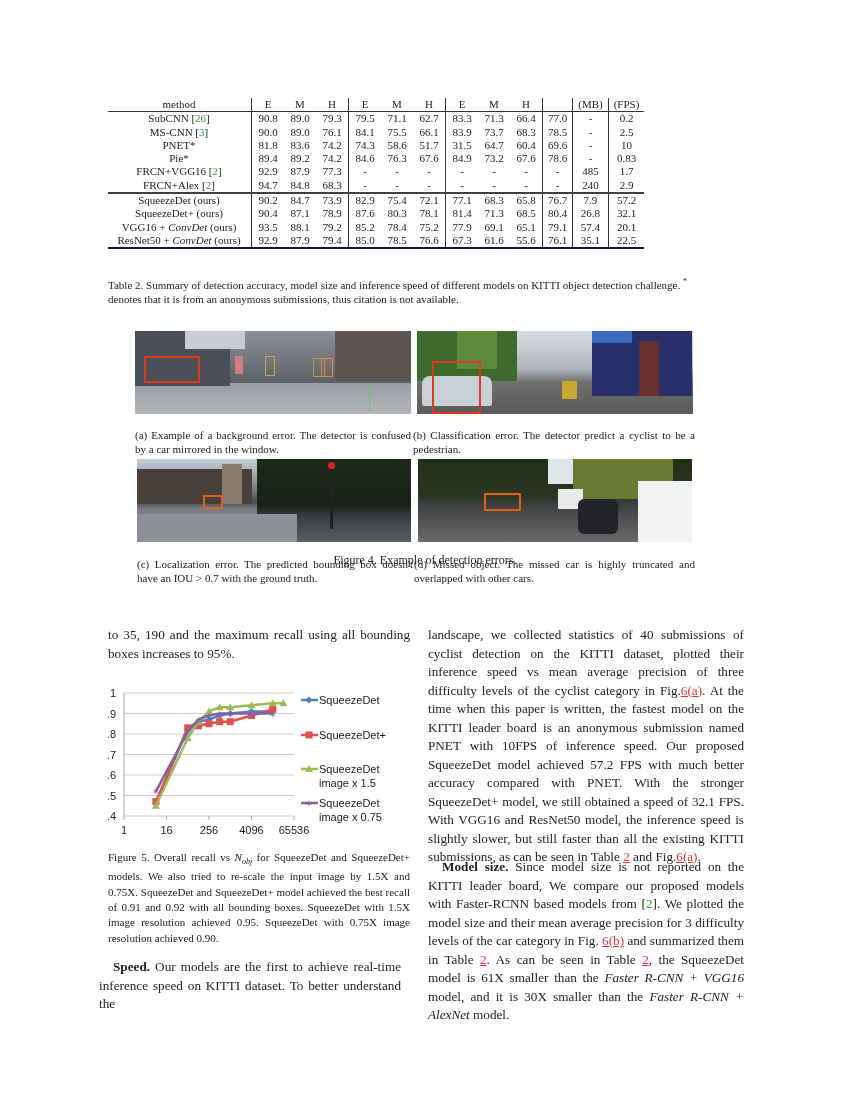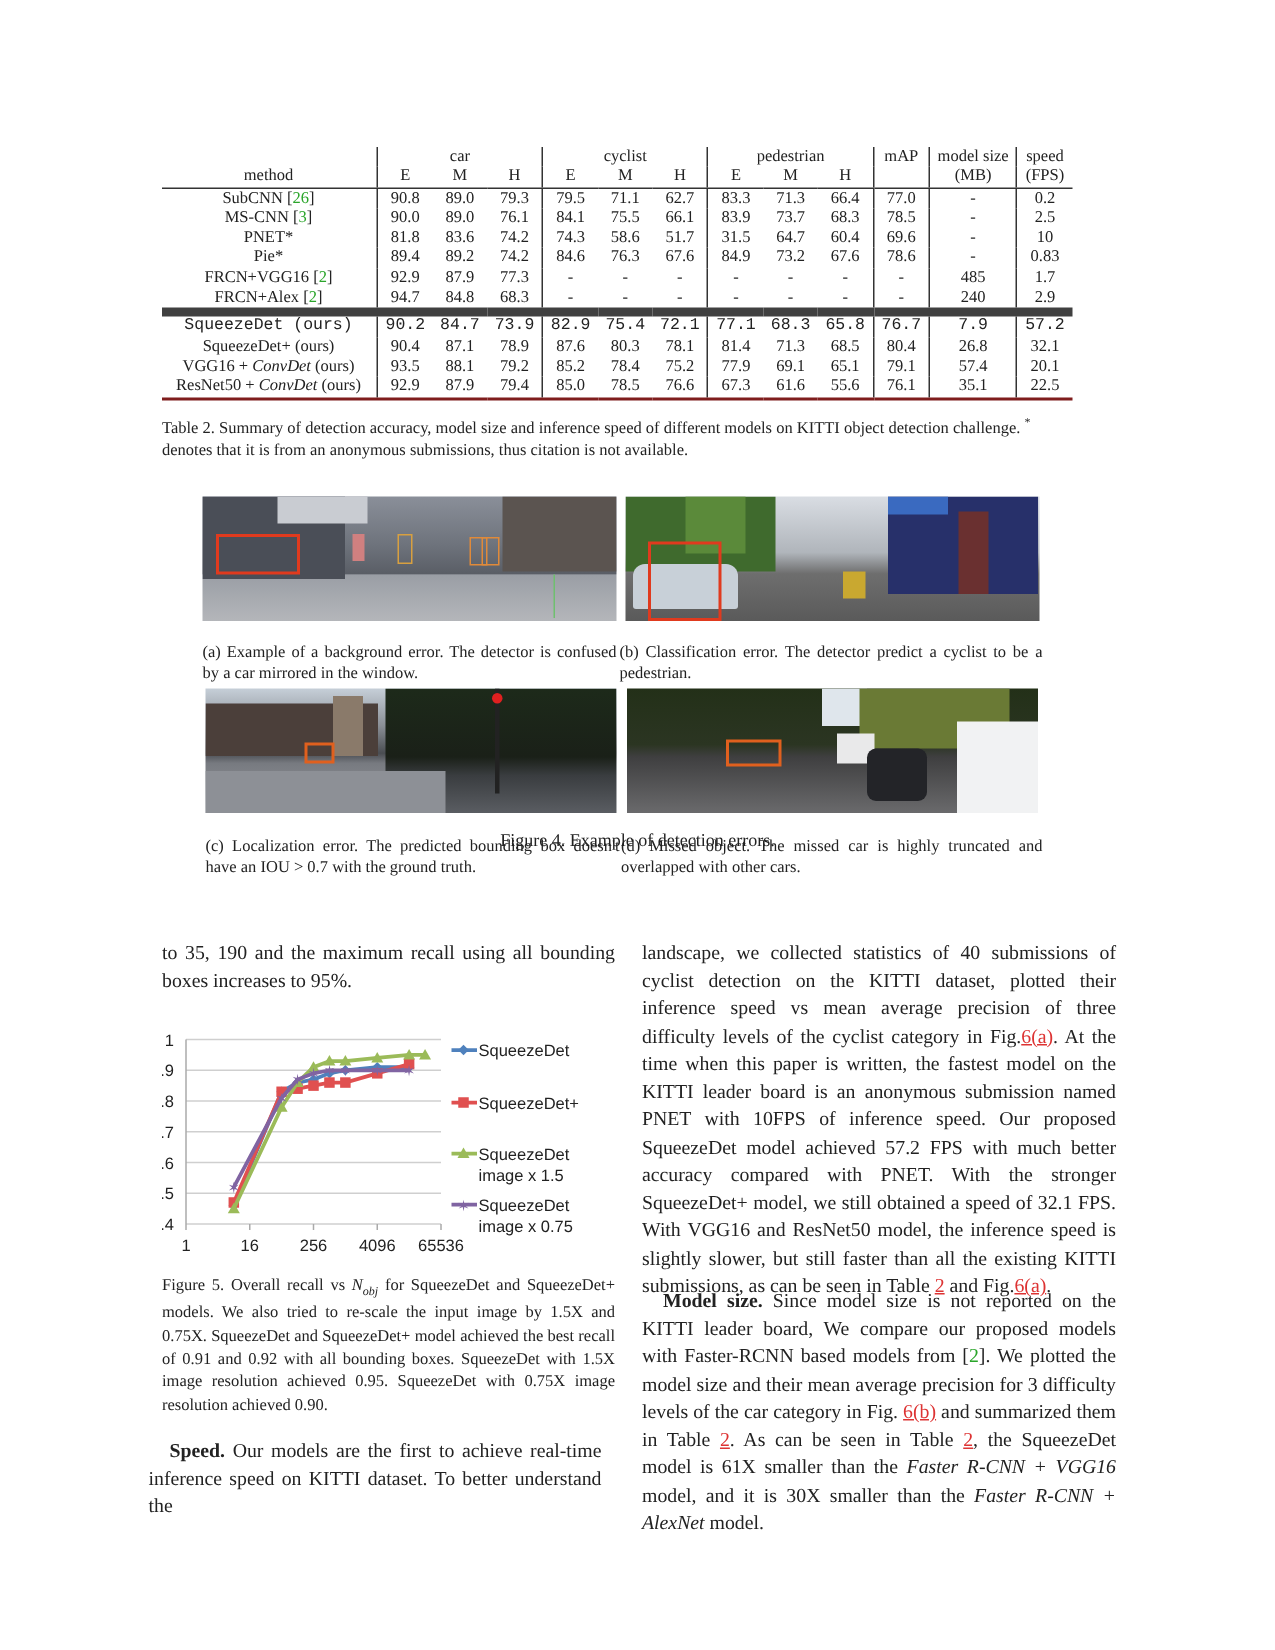--- a/index.html
+++ b/index.html
@@ -3,45 +3,36 @@
 <meta charset="utf-8">
 <style>
   html, body { margin: 0; padding: 0; background: #fff; }
   body { width: 850px; height: 1100px; position: relative; font-family: "Liberation Serif", serif; color: #222; overflow: hidden; }
   .abs { position: absolute; }
   table.res { position: absolute; left: 108px; top: 98px; border-collapse: collapse; font-size: 11px; line-height: 13.3px; }
   table.res td, table.res th { padding: 0 5px; text-align: center; font-weight: normal; white-space: nowrap; }
   table.res th.method, table.res td.method { text-align: center; width: 132px; padding-right: 6px; }
   table.res .vl { border-left: 1px solid #333; }
   table.res tr.hdr-bot th { border-bottom: 1px solid #333; }
-  table.res tr.sep td { border-top: 6px solid #404040; font-family: Liberation Mono, monospace; }
-  table.res tr.last td { border-bottom: 2px solid #7f1d1d; }
+  table.res tr.sep td { border-top: 2px solid #404040; }
+  table.res tr.last td { border-bottom: 2px solid #0f172a; }
   table.res td.num { width: 22px; }
   .b { font-weight: bold; }
   .cite { color: #2aa52a; }
   .ref { color: #d33; text-decoration: underline; }
   .cap { font-size: 11px; line-height: 14px; }
   .para { font-size: 13.2px; line-height: 18.5px; text-align: justify; }
   .img { position: absolute; overflow: hidden; }
   i { font-style: italic; }
 </style>
 </head>
 <body>
 
 <table class="res">
   <thead>
-    <tr>
-      <th class="method"></th>
-      <th class="vl" colspan="3">car</th>
-      <th class="vl" colspan="3">cyclist</th>
-      <th class="vl" colspan="3">pedestrian</th>
-      <th class="vl">mAP</th>
-      <th class="vl">model size</th>
-      <th class="vl">speed</th>
-    </tr>
     <tr class="hdr-bot">
       <th class="method">method</th>
       <th class="vl">E</th>
       <th>M</th>
       <th>H</th>
       <th class="vl">E</th>
       <th>M</th>
       <th>H</th>
       <th class="vl">E</th>
       <th>M</th>

